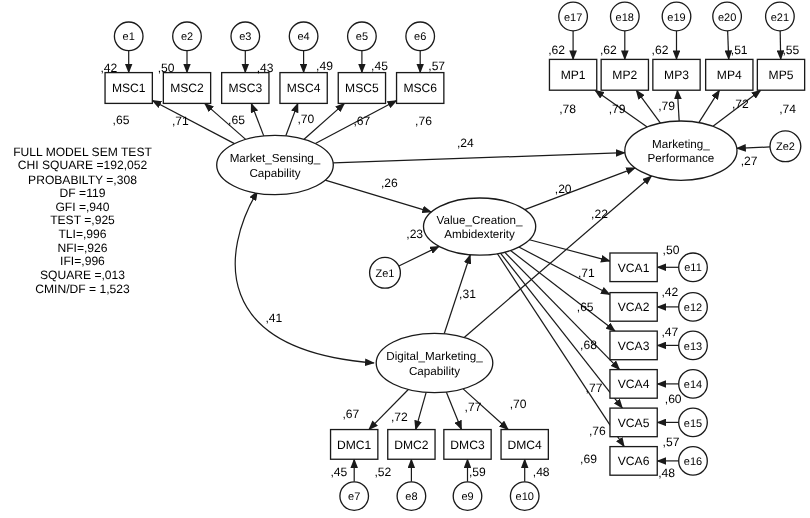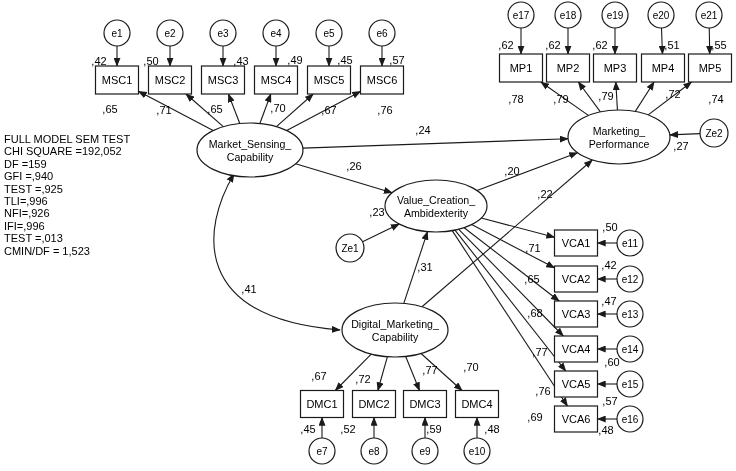--- a/index.html
+++ b/index.html
@@ -1,18 +1,18 @@
 <!DOCTYPE html>
 <html><head>
 <meta charset="utf-8">
 <style>
   html,body{margin:0;padding:0;background:#ffffff;}
   #stage{position:relative;width:736px;height:471px;background:#ffffff;overflow:hidden;
          font-family:"Liberation Sans", sans-serif;}
-  #stats{position:absolute;top:133px;left:4px;width:142px;text-align:left;
+  #stats{position:absolute;top:133px;left:4px;width:142px;text-align:center;
          font-size:11px;line-height:12.4px;color:#000;letter-spacing:0px;}
   #stats div{white-space:nowrap;}
   svg{position:absolute;top:0;left:0;}
   .edge{stroke:#1a1a1a;stroke-width:1.1;fill:none;}
   .shape{stroke:#1a1a1a;stroke-width:1.2;fill:#ffffff;}
   .nodelabel{fill:#000;}
 </style>
 </head>
 <body>
 
@@ -229,22 +229,23 @@
         <text x="545" y="198" class="nodelabel" font-size="11" text-anchor="middle">,22</text>
         <text x="425" y="271" class="nodelabel" font-size="11" text-anchor="middle">,31</text>
         <text x="377" y="216" class="nodelabel" font-size="11" text-anchor="middle">,23</text>
         <text x="681" y="150" class="nodelabel" font-size="11" text-anchor="middle">,27</text>
         <text x="249" y="293" class="nodelabel" font-size="11" text-anchor="middle">,41</text>
       </g>
   </svg>
   <div id="stats">
       <div>FULL MODEL SEM TEST</div>
       <div>CHI SQUARE =192,052</div>
-      <div>DF =159</div>
+      <div>PROBABILTY =,308</div>
+      <div>DF =119</div>
       <div>GFI =,940</div>
       <div>TEST =,925</div>
       <div>TLI=,996</div>
       <div>NFI=,926</div>
       <div>IFI=,996</div>
-      <div>TEST =,013</div>
+      <div>SQUARE =,013</div>
       <div>CMIN/DF = 1,523</div>
     </div>
 </div>
 
 </body></html>

